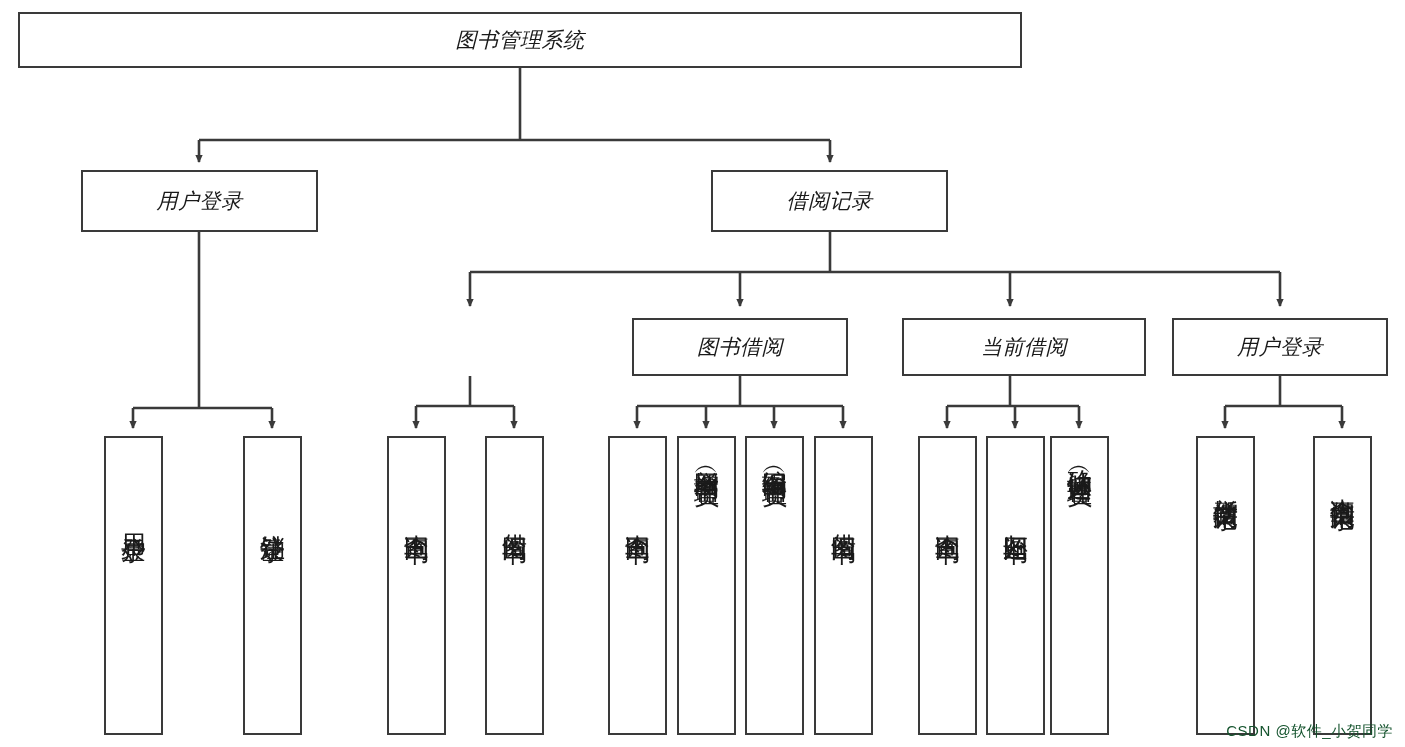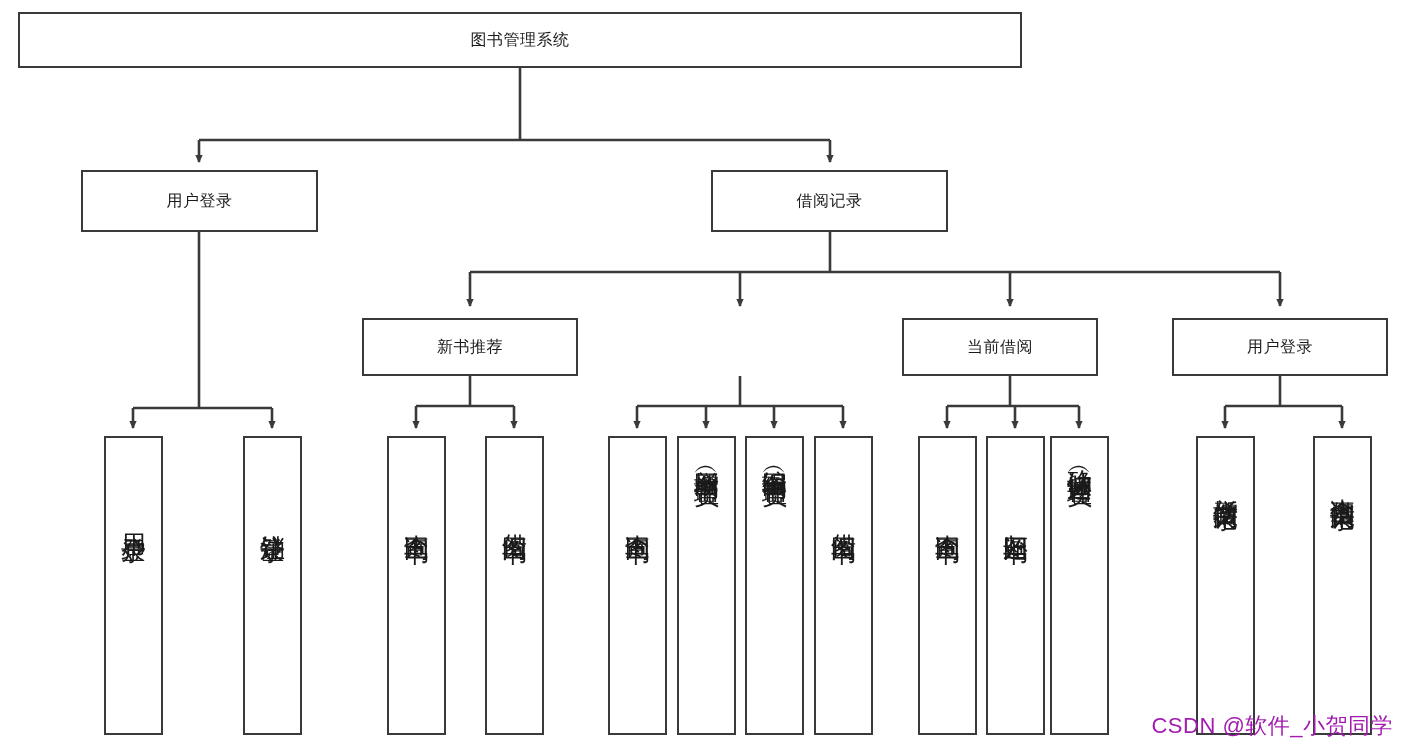--- a/index.html
+++ b/index.html
@@ -36,22 +36,23 @@
     justify-content: center;
     text-align: center;
   }
   .node .node-label {
     display: block;
     line-height: 1.22;
     letter-spacing: 0.5px;
     color: #1a1a1a;
   }
   .node.horiz .node-label {
-    font-size: 16px;
+    font-size: 21px;
     white-space: nowrap;
+    font-style: italic;
   }
   .node.vert {
     align-items: flex-start;
     justify-content: center;
     padding-top: 6px;
   }
   .node.vert .node-label {
     writing-mode: vertical-rl;
     text-orientation: upright;
     font-size: 25px;
@@ -65,22 +66,22 @@
   .node.vert.long .node-label {
     margin-top: 6px;
   }
   .node.vert.medlong .node-label {
     margin-top: 34px;
   }
   #watermark {
     position: absolute;
     right: 12px;
     bottom: 6px;
-    font-size: 22px;
-    color: #a21caf;
+    font-size: 15px;
+    color: #14532d;
     letter-spacing: 0.5px;
     white-space: nowrap;
     pointer-events: none;
   }
 </style>
 </head>
 <body>
 
 <div id="diagram-root">
 
@@ -140,26 +141,26 @@
   </div>
 
   <div class="node horiz" style="left:81px; top:170px; width:237px; height:62px;">
     <span class="node-label">用户登录</span>
   </div>
 
   <div class="node horiz" style="left:711px; top:170px; width:237px; height:62px;">
     <span class="node-label">借阅记录</span>
   </div>
 
-  <div class="node horiz" style="left:362px; top:318px; width:216px; height:58px;">
-    <span class="node-label">新书推荐</span>
-  </div>
-
-
-  <div class="node horiz" style="left:902px; top:318px; width:196px; height:58px;">
+
+  <div class="node horiz" style="left:632px; top:318px; width:216px; height:58px;">
+    <span class="node-label">图书借阅</span>
+  </div>
+
+  <div class="node horiz" style="left:902px; top:318px; width:244px; height:58px;">
     <span class="node-label">当前借阅</span>
   </div>
 
   <div class="node horiz" style="left:1172px; top:318px; width:216px; height:58px;">
     <span class="node-label">用户登录</span>
   </div>
 
   <div class="node vert short" style="left:104px; top:436px; width:59px; height:299px;">
     <span class="node-label">用户登录</span>
   </div>

